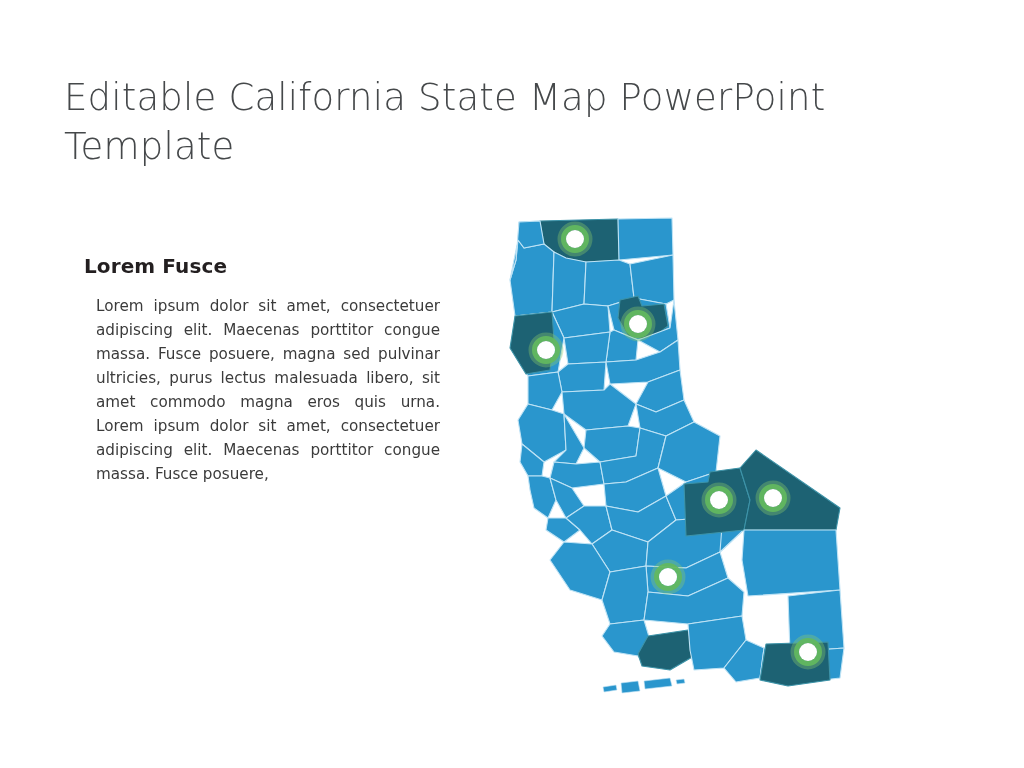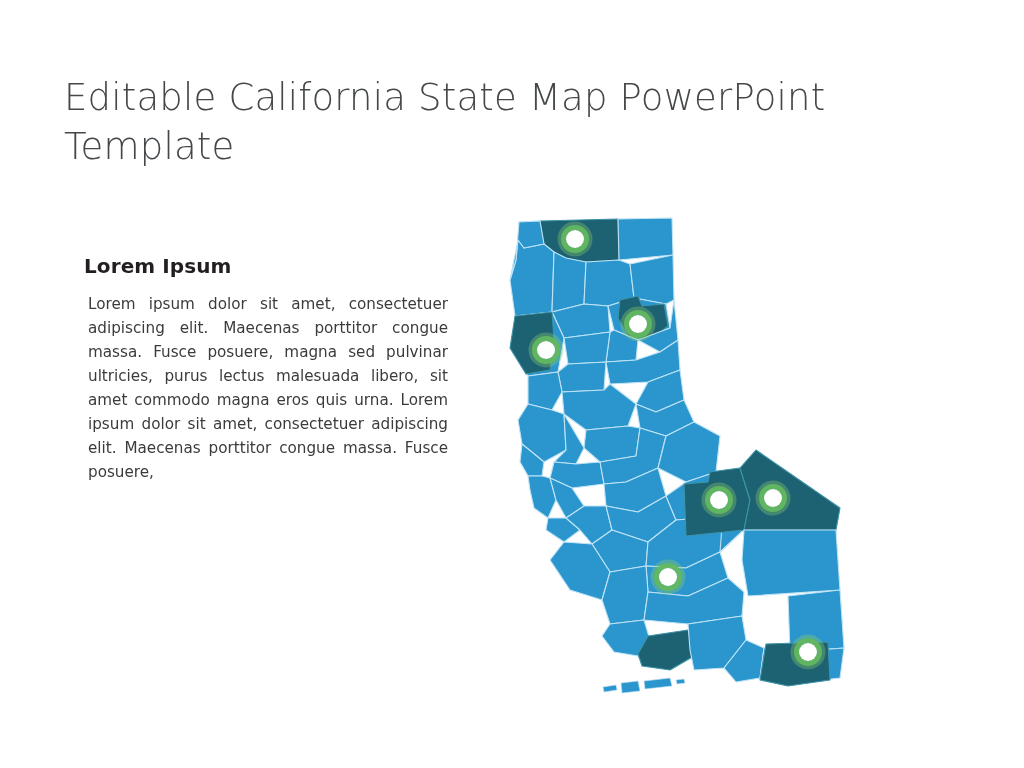--- a/index.html
+++ b/index.html
@@ -46,21 +46,21 @@
     color: #231f20;
     margin: 0 0 14px 4px;
     letter-spacing: 0.1px;
   }
   #content-body {
     font-family: "DejaVu Sans", "Liberation Sans", sans-serif;
     font-size: 15.2px;
     line-height: 1.58;
     color: #3b3b3b;
     text-align: justify;
-    margin: 8px;
+    margin: 16px;
   }
 
   
   #map-figure {
     position: absolute;
     left: 488px;
     top: 200px;
     width: 420px;
     height: 500px;
   }
@@ -99,21 +99,21 @@
   .marker-dot {
     fill: #ffffff;
   }
 </style>
 </head>
 <body>
 
 <div id="slide-title">Editable California State Map PowerPoint Template</div>
 
 <div id="content-panel">
-  <div id="content-heading">Lorem Ipsum</div>
+  <div id="content-heading">Lorem Fusce</div>
   <p id="content-body">Lorem ipsum dolor sit amet, consectetuer adipiscing elit. Maecenas porttitor congue massa. Fusce posuere, magna sed pulvinar ultricies, purus lectus malesuada libero, sit amet commodo magna eros quis urna. Lorem ipsum dolor sit amet, consectetuer adipiscing elit. Maecenas porttitor congue massa. Fusce posuere,</p>
 </div>
 
 <div id="map-figure">
   <svg id="ca-map-svg" viewBox="0 0 420 500" xmlns="http://www.w3.org/2000/svg">
 
     <path class="county" d="M31,22 L52,21 L56,44 L36,48 L30,40 Z"></path>
     <path class="county hl" d="M52,21 L130,19 L131,60 L98,62 L78,58 L66,52 L56,44 Z"></path>
     <path class="county" d="M130,19 L184,18 L185,55 L131,60 Z"></path>
     <path class="county" d="M30,40 L36,48 L56,44 L66,52 L64,112 L27,116 L22,80 L28,60 Z"></path>

